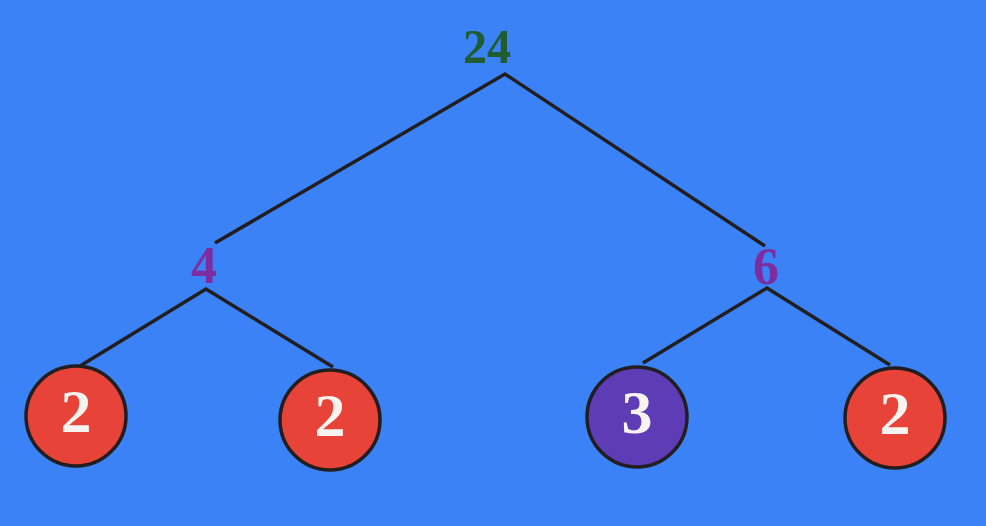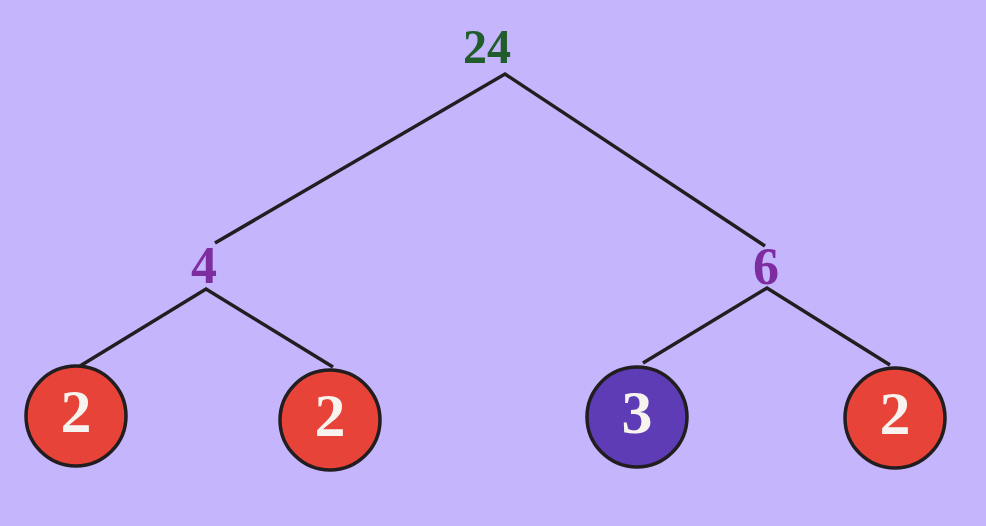--- a/index.html
+++ b/index.html
@@ -7,21 +7,21 @@
     padding: 0;
     background: #ffffff;
     width: 986px;
     height: 526px;
     overflow: hidden;
   }
   .stage {
     position: relative;
     width: 986px;
     height: 526px;
-    background: #c4b5fd;
+    background: #3b82f6;
   }
   svg { display: block; }
   .edge {
     fill: none;
     stroke-width: 3.5;
     stroke-linejoin: miter;
     stroke-linecap: butt;
   }
   .node-label {
     font-family: "Liberation Serif", "DejaVu Serif", serif;

